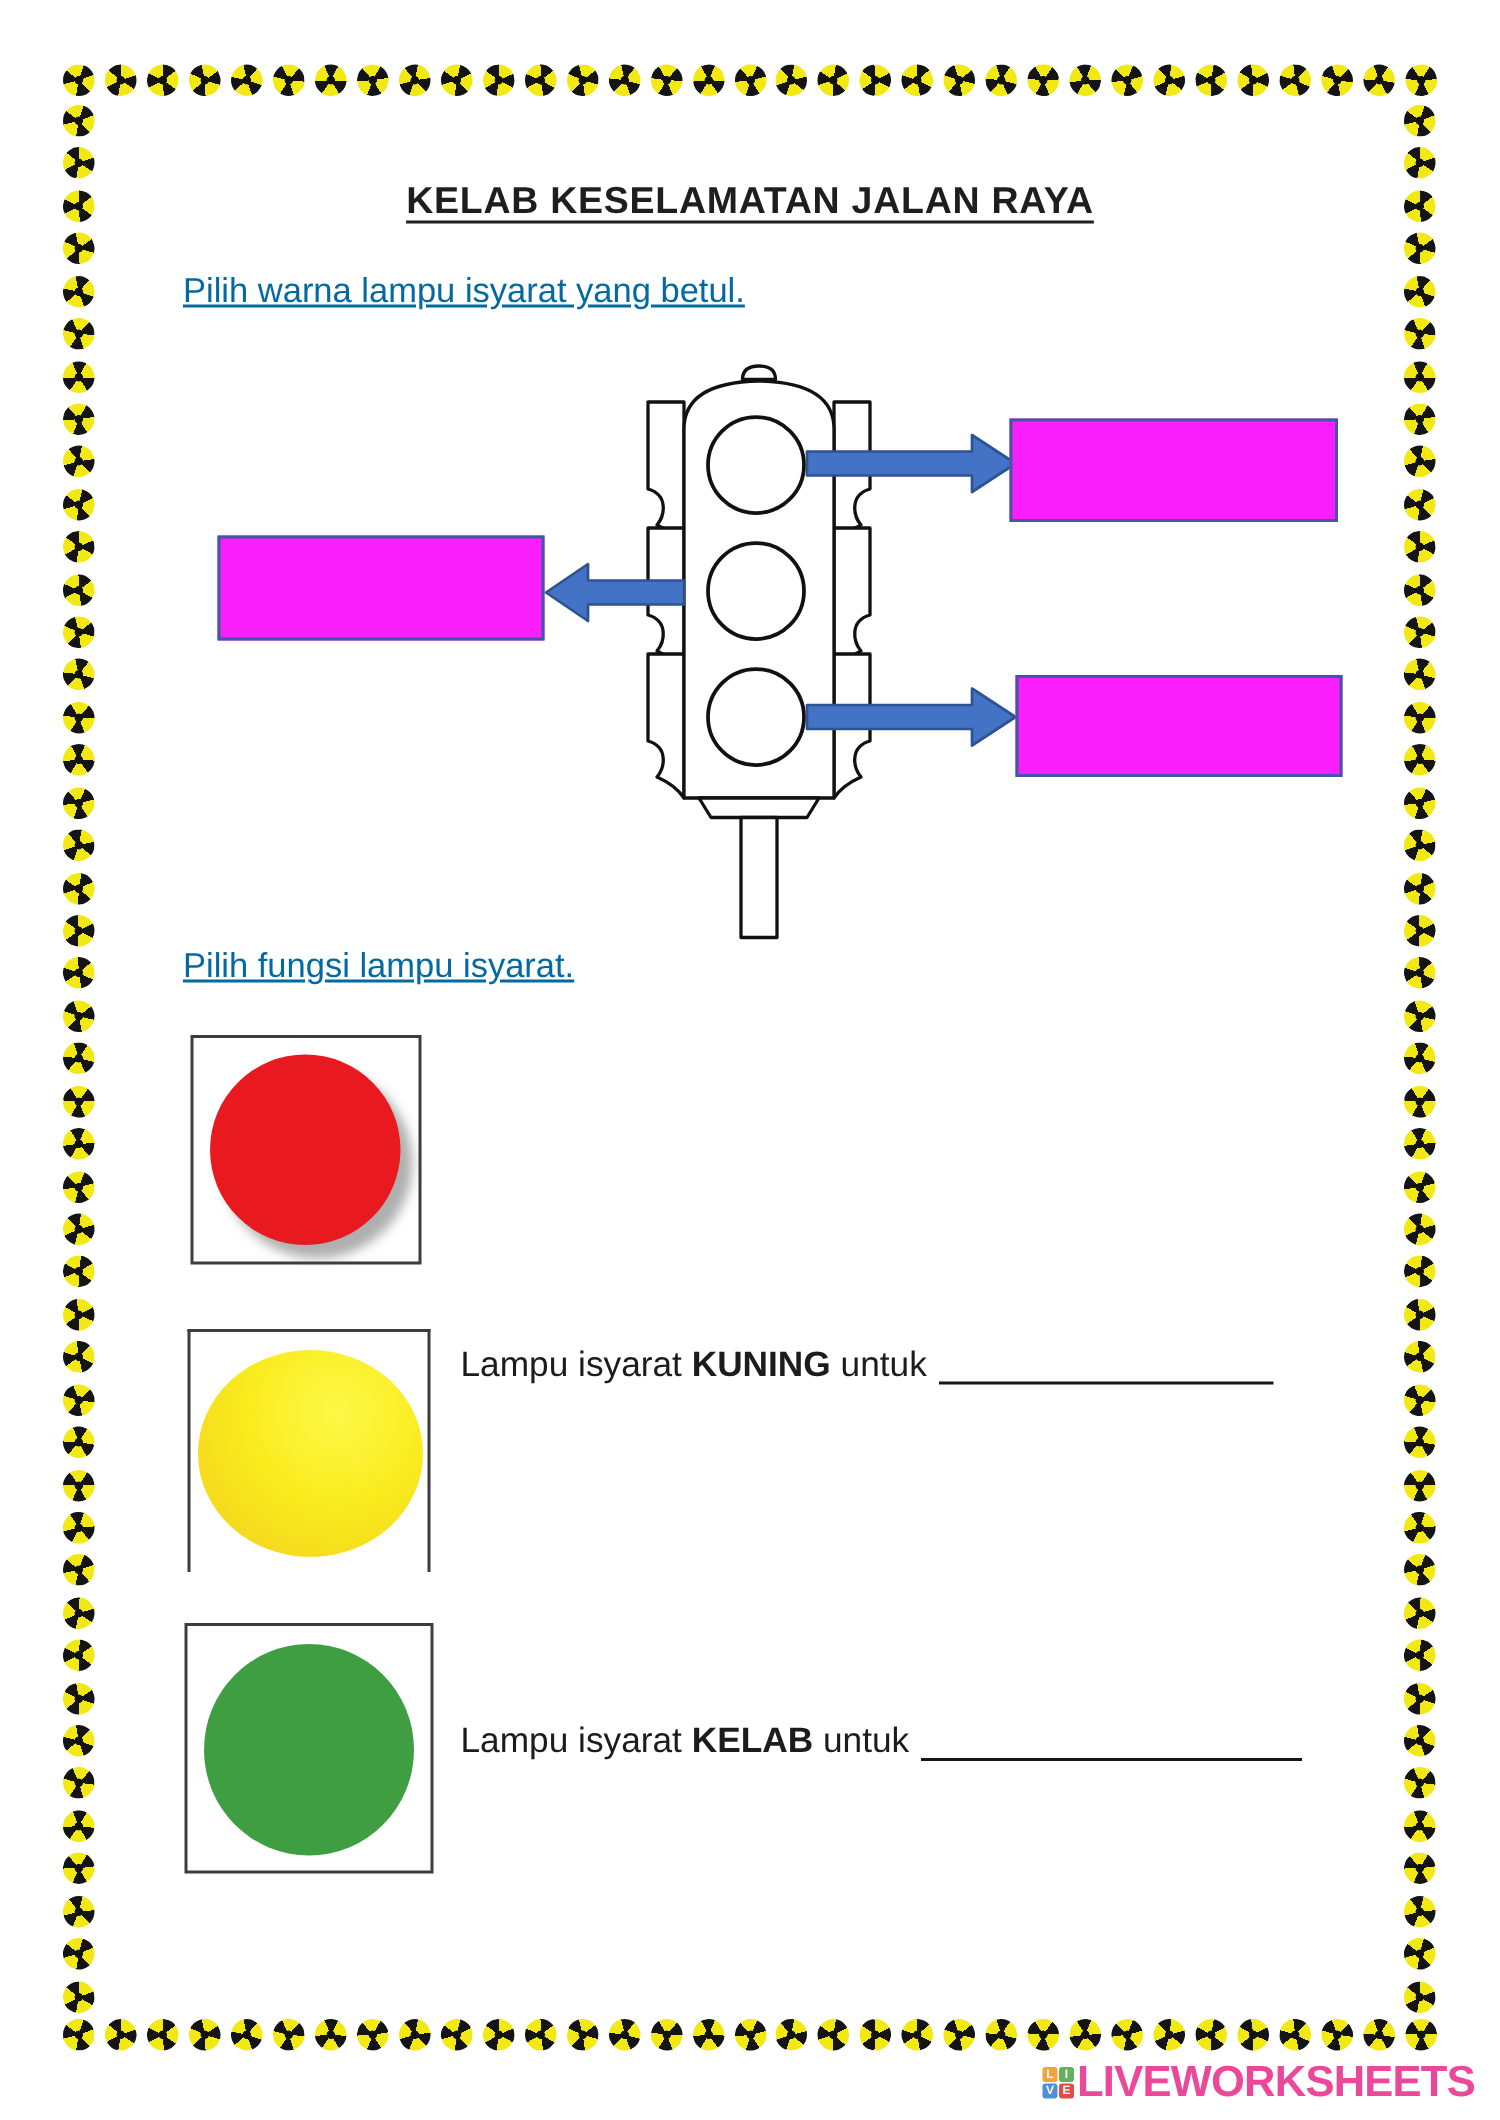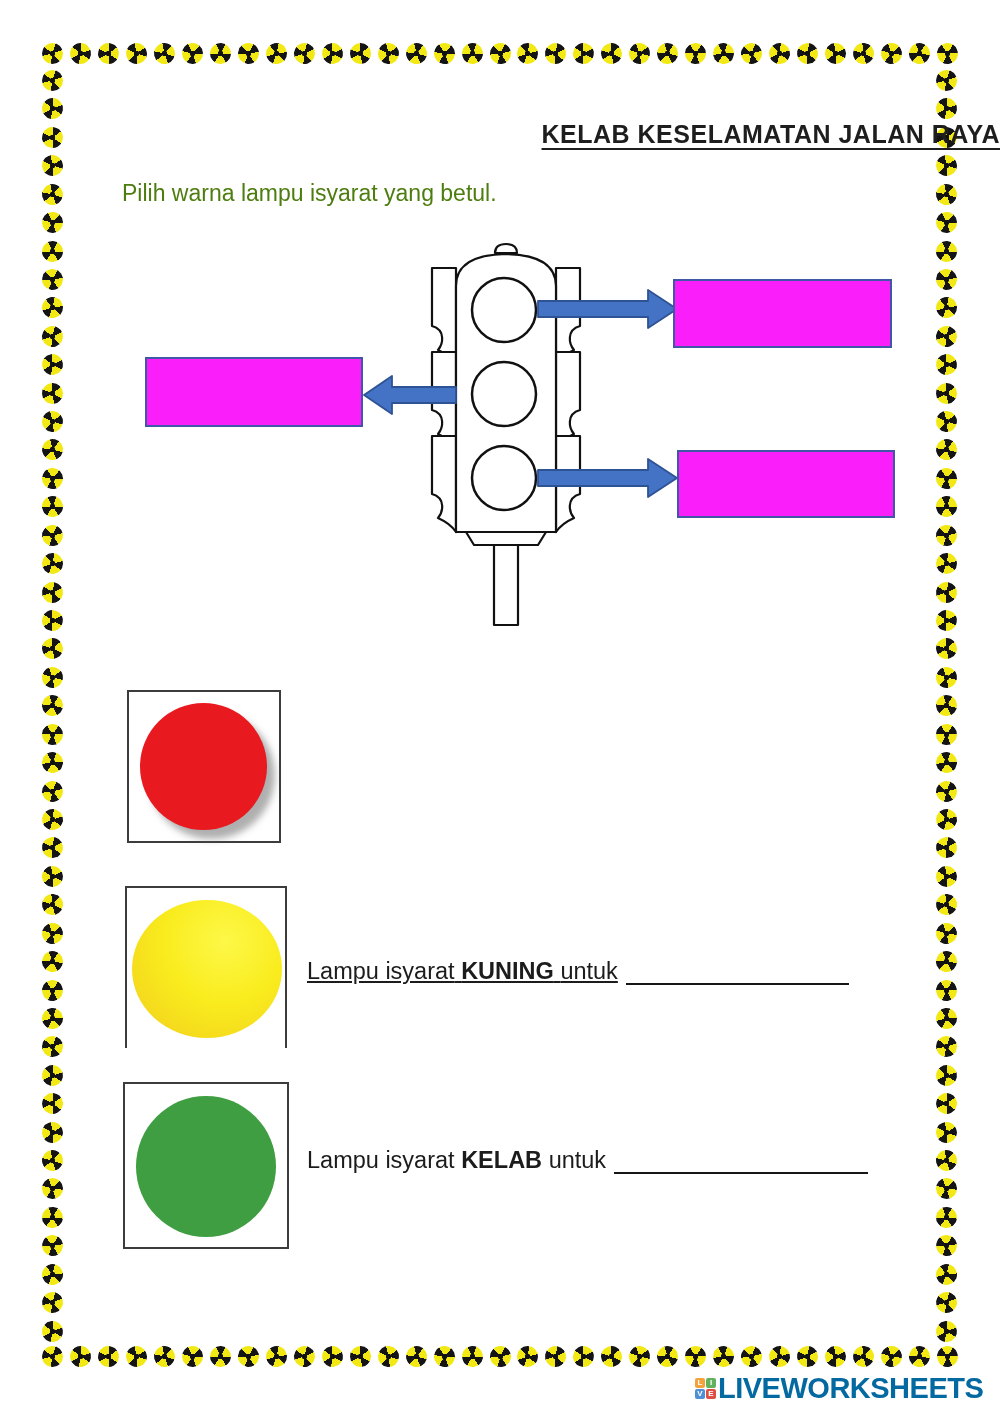--- a/index.html
+++ b/index.html
@@ -20,25 +20,25 @@
     background:
       radial-gradient(circle at 50% 50%, #111 0 2.6px, rgba(0,0,0,0) 3px),
       conic-gradient(from 18deg,
         #141414 0 52deg, #f2e813 52deg 118deg,
         #141414 118deg 172deg, #f2e813 172deg 238deg,
         #141414 238deg 290deg, #f2e813 290deg 360deg);
   }
 
   
   .title{
-    position:absolute;left:0;top:120px;width:1000px;text-align:right;
+    position:absolute;left:0;top:120px;width:1000px;text-align:center;
     font-size:25px;font-weight:bold;letter-spacing:.5px;
     text-decoration:underline;text-decoration-thickness:2px;text-underline-offset:5px;
   }
-  .instr{position:absolute;left:122px;font-size:23px;color:#4d7c0f;}
+  .instr{position:absolute;left:122px;font-size:23px;color:#0369a1;text-decoration:underline;}
   .instr-1{top:180px;}
   .instr-2{top:630px;}
 
   
   .fig-svg{position:absolute;left:0;top:0;width:1000px;height:1413px;pointer-events:none;}
   .abox{position:absolute;background:#FA1EFA;border:2px solid #4156A6;box-sizing:border-box;}
   .abox-rt{left:673px;top:279px;width:219px;height:69px;}
   .abox-lm{left:145px;top:357px;width:218px;height:70px;}
   .abox-rb{left:677px;top:450px;width:218px;height:68px;}
 
@@ -50,35 +50,35 @@
   .light{position:absolute;border-radius:50%;}
   .light-red   {left:11px;top:11px;width:127px;height:127px;
                 box-shadow:8px 9px 7px rgba(110,110,110,.55);}
   .light-yellow{left:5px;top:12px;width:150px;height:138px;
                 background:radial-gradient(circle at 62% 30%, #FDF848 0%, #F9EC1E 45%, #F2CD1C 100%);}
   .light-green {left:11px;top:12px;width:140px;height:141px;}
 
   .qline{position:absolute;left:307px;font-size:23.5px;white-space:nowrap;color:#1c1c1c;}
   .qline .kw{font-weight:bold;}
   .qline-1{top:737px;}
-  .qline-2{top:958px;text-decoration:underline;}
+  .qline-2{top:896px;}
   .qline-3{top:1147px;}
   .blank{
     display:inline-block;height:.95em;vertical-align:bottom;
     border-bottom:2.5px solid #161616;margin-left:8px;
   }
   .blank-1{width:226px;}
   .blank-2{width:223px;}
   .blank-3{width:254px;}
 
   
   .footer{position:absolute;left:695px;top:1372px;display:flex;align-items:center;}
   .tiles{display:grid;grid-template-columns:10px 10px;grid-auto-rows:10px;gap:1px;margin-right:2px;}
   .tile{border-radius:2px;color:#fff;font-size:8px;font-weight:bold;line-height:10px;text-align:center;}
-  .brand{font-size:29px;font-weight:800;letter-spacing:-0.5px;color:#0369a1;}
+  .brand{font-size:29px;font-weight:800;letter-spacing:-0.5px;color:#ec4899;}
 </style>
 </head>
 <body>
 
 <div class="page">
 
   <div class="strip strip-top">
       <span class="wheel" style="transform: rotate(0deg);"></span>
       <span class="wheel" style="transform: rotate(53deg);"></span>
       <span class="wheel" style="transform: rotate(106deg);"></span>
@@ -238,20 +238,21 @@
       <span class="wheel" style="transform: rotate(267deg);"></span>
       <span class="wheel" style="transform: rotate(320deg);"></span>
       <span class="wheel" style="transform: rotate(13deg);"></span>
       <span class="wheel" style="transform: rotate(66deg);"></span>
       <span class="wheel" style="transform: rotate(119deg);"></span>
       <span class="wheel" style="transform: rotate(172deg);"></span>
     </div>
 
   <div class="title">KELAB KESELAMATAN JALAN RAYA</div>
   <div class="instr instr-1">Pilih warna lampu isyarat yang betul.</div>
+  <div class="instr instr-2">Pilih fungsi lampu isyarat.</div>
 
   <svg class="fig-svg" viewBox="0 0 1000 1413" xmlns="http://www.w3.org/2000/svg">
     <g stroke="#111" stroke-width="2.2" fill="#fff" stroke-linejoin="round">
 
       <path d="M456,268 H432 V326 C446,330 443,344 438,350 C447,354 452,358 456,364 Z"></path>
       <path d="M456,352 H432 V410 C446,414 443,428 438,434 C447,438 452,442 456,448 Z"></path>
       <path d="M456,436 H432 V494 C446,498 443,512 438,518 C447,522 452,526 456,532 Z"></path>
 
       <path d="M556,268 H580 V326 C566,330 569,344 574,350 C565,354 560,358 556,364 Z"></path>
       <path d="M556,352 H580 V410 C566,414 569,428 574,434 C565,438 560,442 556,448 Z"></path>

